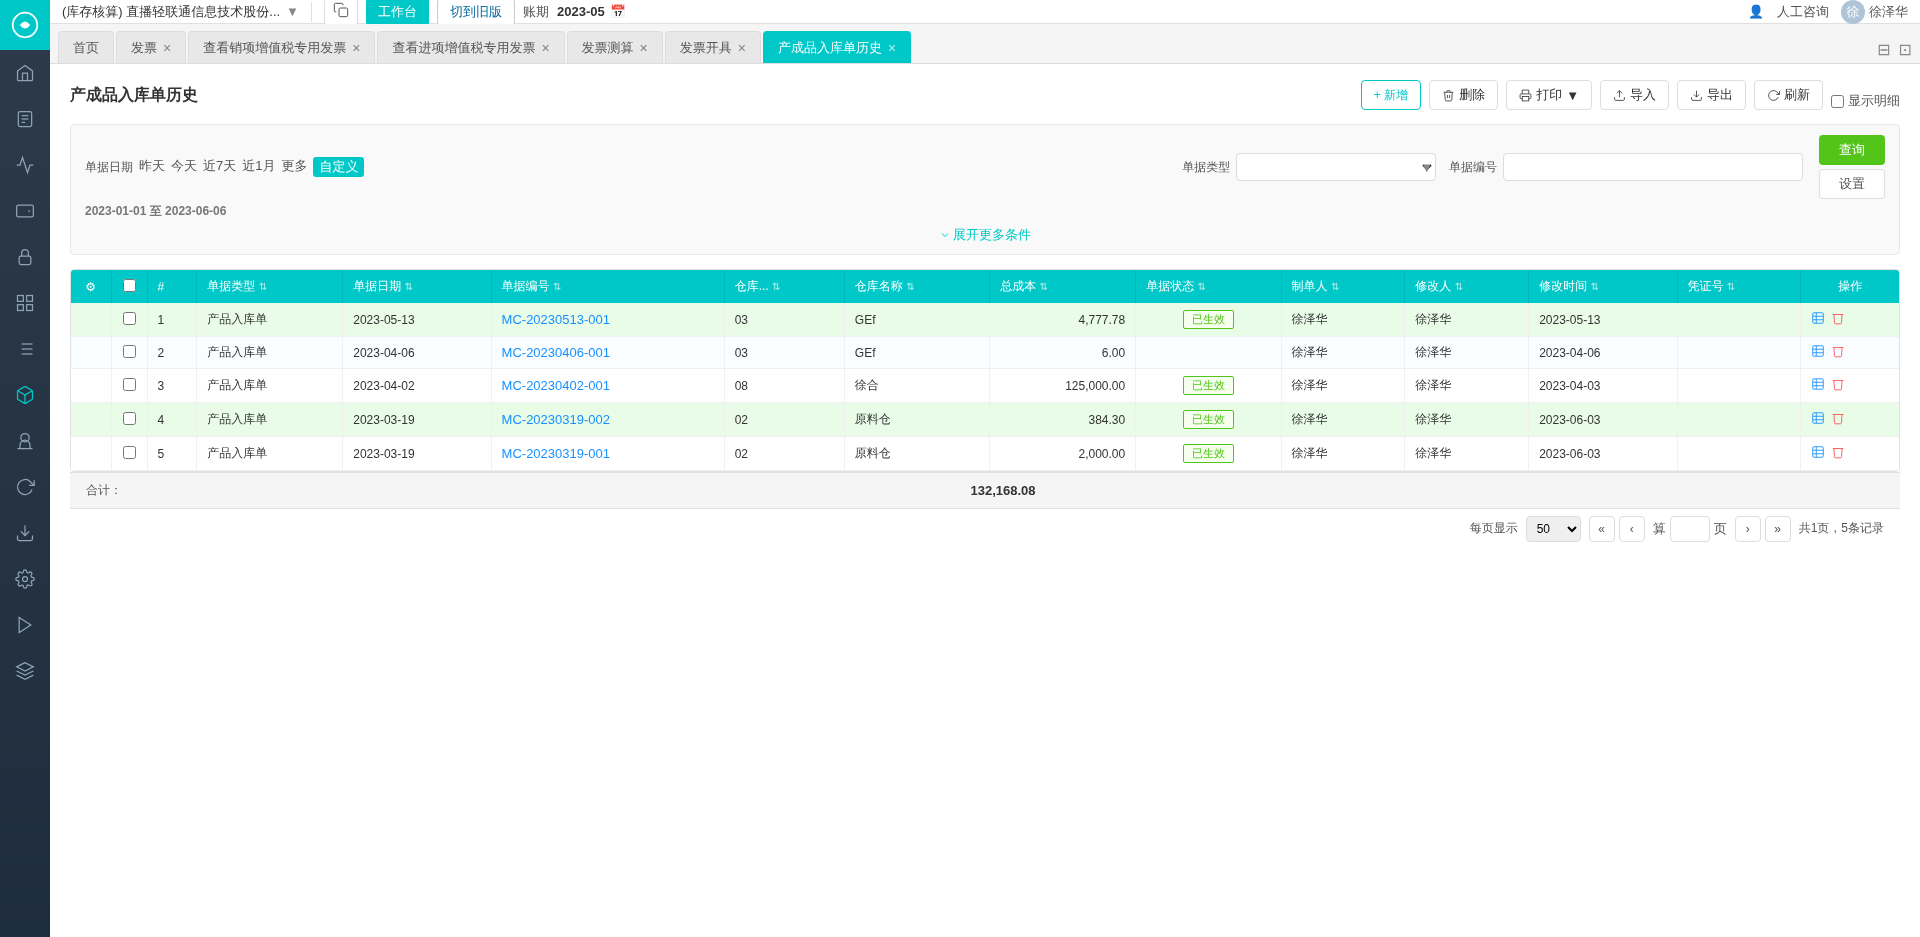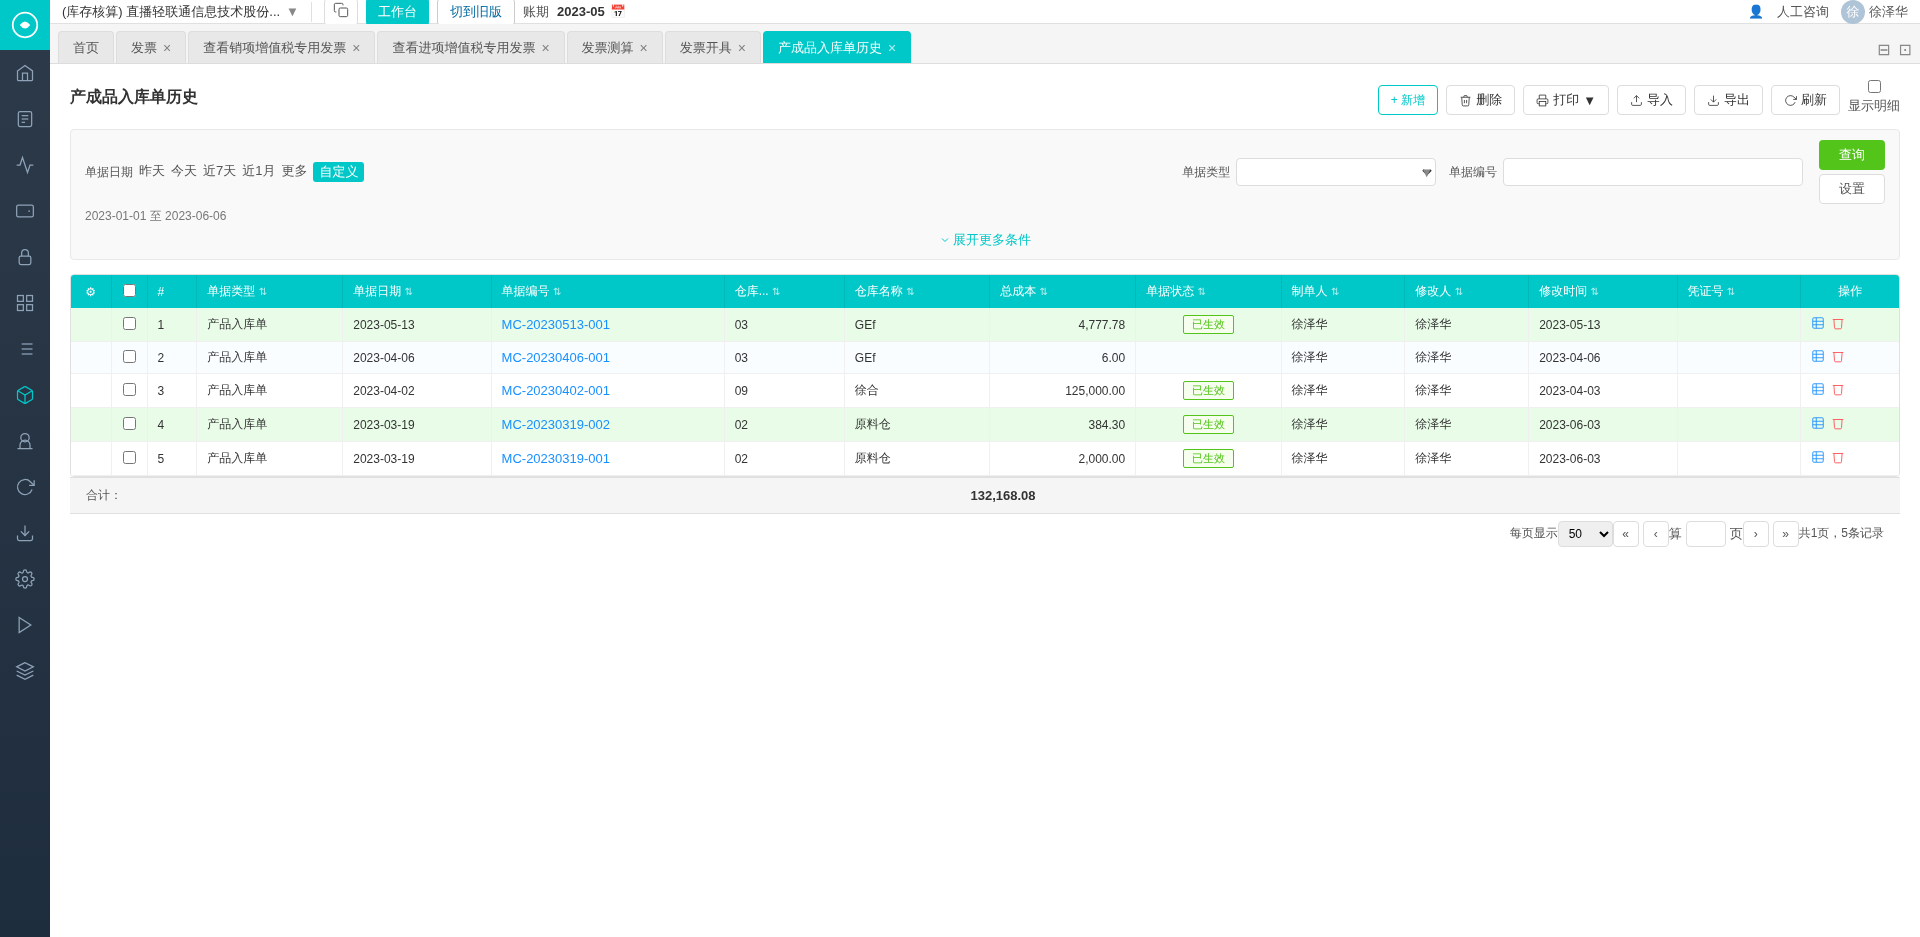--- a/index.html
+++ b/index.html
@@ -38,21 +38,21 @@
 
     
     .content { flex: 1; background: #fff; overflow: auto; padding: 16px 20px; }
 
     
     .page-header { display: flex; align-items: center; justify-content: space-between; margin-bottom: 14px; }
     .page-title { font-size: 16px; font-weight: bold; color: #333; }
     .toolbar { display: flex; align-items: flex-end; gap: 8px; }
     .toolbar-btn { height: 30px; padding: 0 12px; border: 1px solid #ddd; border-radius: 4px; background: #fff; color: #333; cursor: pointer; font-size: 12px; display: flex; align-items: center; gap: 4px; }
     .btn-new { color: #00c8c8; border-color: #00c8c8; }
-    .checkbox-label { font-size: 12px; color: #555; display: flex; align-items: center; gap: 4px; flex-direction: column; }
+    .checkbox-label { font-size: 12px; color: #555; display: flex; align-items: center; gap: 4px; }
 
     
     .filter-area { background: #f9f9f9; border: 1px solid #e8e8e8; border-radius: 4px; padding: 10px 14px; margin-bottom: 14px; }
     .filter-row { display: flex; align-items: center; gap: 16px; flex-wrap: wrap; }
     .filter-item { display: flex; align-items: center; gap: 6px; }
     .filter-label { font-size: 12px; color: #555; white-space: nowrap; }
     .filter-date-links { display: flex; gap: 6px; font-size: 12px; }
     .filter-date-link { color: #555; cursor: pointer; }
     .filter-date-link.custom { background: #00c8c8; color: #fff; padding: 1px 6px; border-radius: 3px; }
     .filter-date-range { font-size: 12px; color: #777; margin-top: 2px; }
@@ -83,21 +83,21 @@
     .row-action { display: flex; gap: 6px; align-items: center; }
     .action-icon { color: #1890ff; cursor: pointer; font-size: 14px; }
     .action-icon.delete { color: #ff4d4f; }
 
     
     .footer-bar { height: 36px; background: #f5f5f5; border-top: 1px solid #e0e0e0; display: flex; align-items: center; padding: 0 16px; }
     .footer-label { font-size: 12px; color: #555; }
     .footer-total { font-size: 13px; font-weight: bold; color: #333; }
 
     
-    .pagination { height: 40px; display: flex; align-items: center; justify-content: flex-end; padding: 16px 16px; gap: 0; border-top: 1px solid #e0e0e0; background: #fff; }
+    .pagination { height: 40px; display: flex; align-items: center; justify-content: flex-end; padding: 16px 16px; gap: 8px; border-top: 1px solid #e0e0e0; background: #fff; }
     .page-size-label { font-size: 12px; color: #555; }
     .page-size-select { height: 26px; padding: 0 6px; border: 1px solid #ddd; border-radius: 4px; font-size: 12px; }
     .page-nav { display: flex; align-items: center; gap: 4px; }
     .page-btn { width: 26px; height: 26px; border: 1px solid #ddd; border-radius: 4px; background: #fff; cursor: pointer; display: flex; align-items: center; justify-content: center; font-size: 12px; color: #555; }
     .page-input-area { display: flex; align-items: center; gap: 4px; font-size: 12px; color: #555; }
     .page-input { width: 40px; height: 26px; text-align: center; border: 1px solid #ddd; border-radius: 4px; font-size: 12px; }
     .page-info { font-size: 12px; color: #555; }
 
     .sort-icon { font-size: 10px; opacity: 0.7; }
     .checkbox-cell { text-align: center; }
@@ -352,21 +352,21 @@
         </div>
         <div class="filter-item">
           <span class="filter-label">单据编号</span>
           <input type="text" class="filter-input" style="min-width: 300px;">
         </div>
         <div style="display:flex;flex-direction:column;gap:4px;">
           <button class="btn-query">查询</button>
           <button class="btn-setting">设置</button>
         </div>
       </div>
-      <div style="margin-top:4px;">
+      <div style="margin-top:4px;font-weight:bold;">
         <span class="filter-date-range">2023-01-01 至 2023-06-06</span>
       </div>
       <div style="margin-top:6px;display:flex;align-items:flex-end;justify-content:center;">
         <span class="expand-btn">
           <svg width="12" height="12" viewBox="0 0 24 24" fill="none" stroke="#00c8c8" stroke-width="2">
               <polyline points="6 9 12 15 18 9"></polyline>
             </svg>
           <span>展开更多条件</span>
         </span>
       </div>
@@ -462,21 +462,21 @@
         </div>
       </td>
     </tr>
             <tr>
       <td class="td-center"></td>
       <td class="checkbox-cell"><input type="checkbox" style=""></td>
       <td>3</td>
       <td>产品入库单</td>
       <td>2023-04-02</td>
       <td><a class="td-link" href="#">MC-20230402-001</a></td>
-      <td>09</td>
+      <td>08</td>
       <td>徐合</td>
       <td class="td-right">125,000.00</td>
       <td class="td-center"><span class="status-badge">已生效</span></td>
       <td>徐泽华</td>
       <td>徐泽华</td>
       <td>2023-04-03</td>
       <td></td>
       <td>
         <div class="row-action">
           <span class="action-icon" title="编辑">

